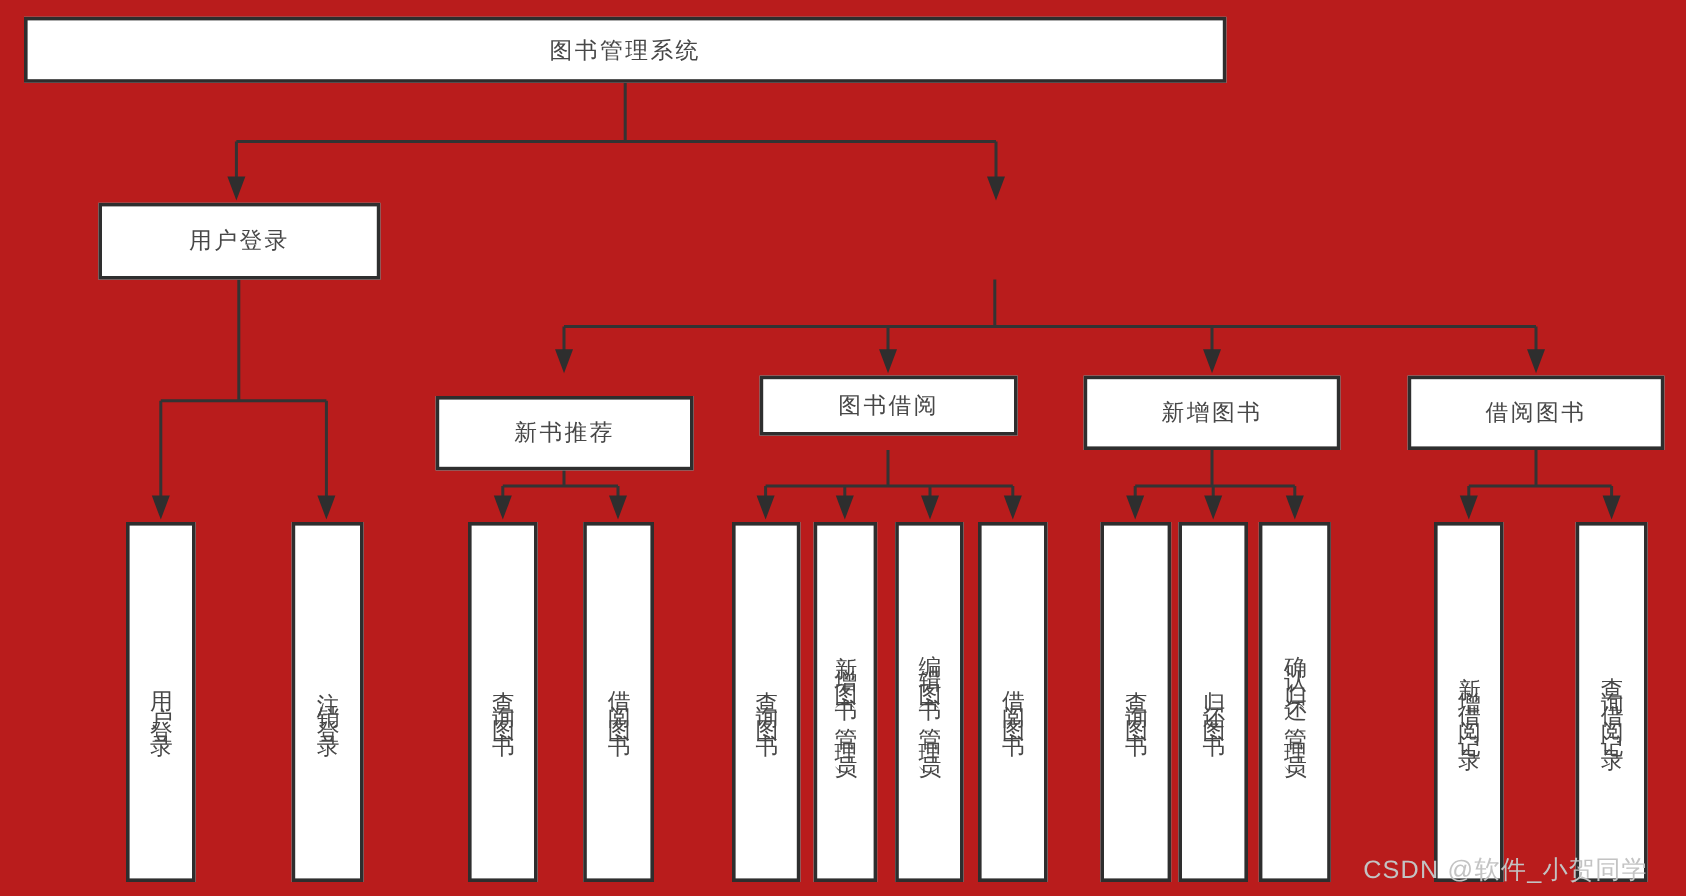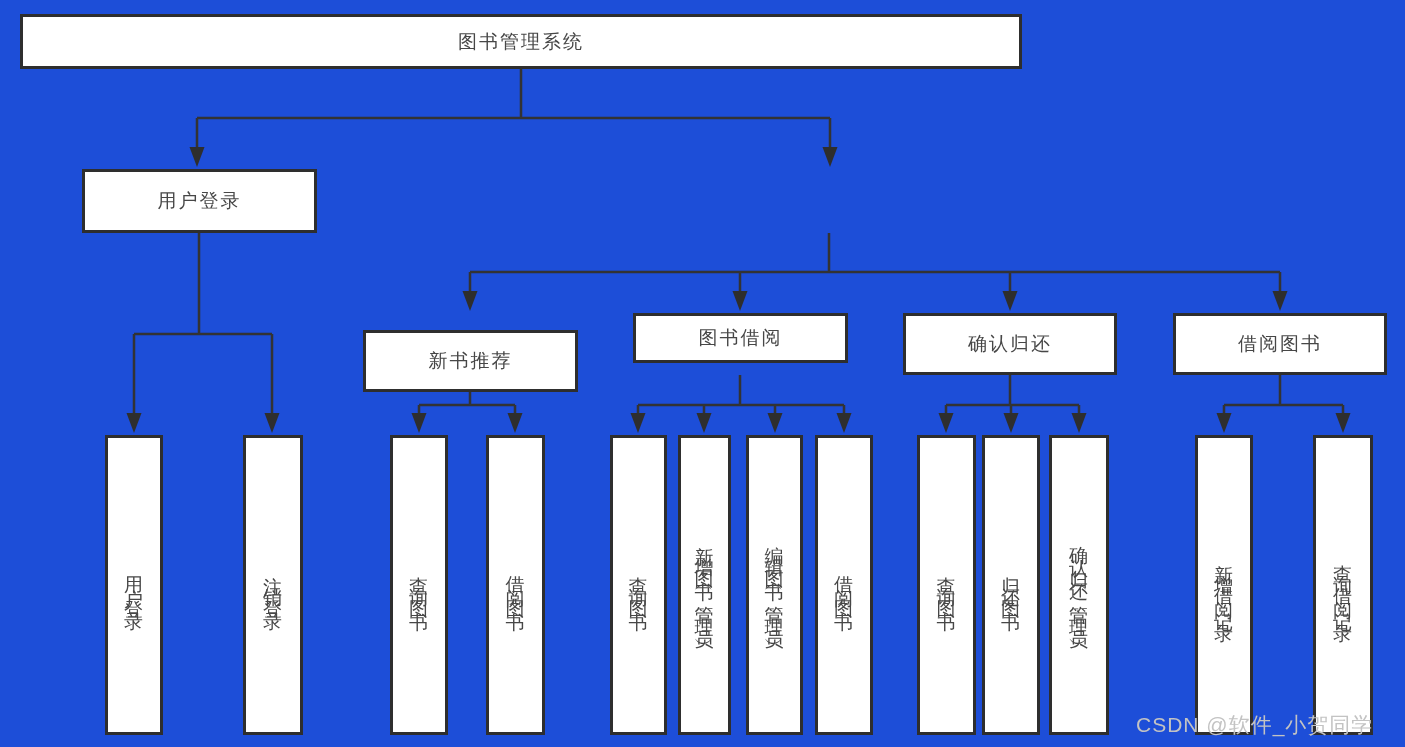--- a/index.html
+++ b/index.html
@@ -1,17 +1,17 @@
 <!DOCTYPE html>
 <html><head>
 <meta charset="utf-8">
 <style>
   html,body{margin:0;padding:0;background:#fff;}
   .stage{
-    position:relative;width:1405px;height:747px;background:#1d4ed8;
+    position:relative;width:1405px;height:747px;background:#b91c1c;
     font-family:"Liberation Sans",sans-serif;color:#454545;overflow:hidden;
   }
   svg.connectors{position:absolute;left:0;top:0;width:1405px;height:747px;z-index:1;}
   .box{
     position:absolute;box-sizing:border-box;background:#ffffff;
     border:3px solid #2e2e2e;display:flex;align-items:center;justify-content:center;
     z-index:2;
   }
   .hlabel{font-size:19px;letter-spacing:2px;white-space:nowrap;color:#474747;}
   .leaf .vlabel{
@@ -76,21 +76,21 @@
     <span class="hlabel">用户登录</span>
   </div>
 
   <div class="box" style="left:363px;top:330px;width:215px;height:62px">
     <span class="hlabel">新书推荐</span>
   </div>
   <div class="box" style="left:633px;top:313px;width:215px;height:50px">
     <span class="hlabel">图书借阅</span>
   </div>
   <div class="box" style="left:903px;top:313px;width:214px;height:62px">
-    <span class="hlabel">确认归还</span>
+    <span class="hlabel">新增图书</span>
   </div>
   <div class="box" style="left:1173px;top:313px;width:214px;height:62px">
     <span class="hlabel">借阅图书</span>
   </div>
 
   <div class="box leaf" style="left:105px;top:435px;width:58px;height:300px">
     <span class="vlabel">用户登录</span>
   </div>
   <div class="box leaf" style="left:243px;top:435px;width:60px;height:300px">
     <span class="vlabel">注销登录</span>

